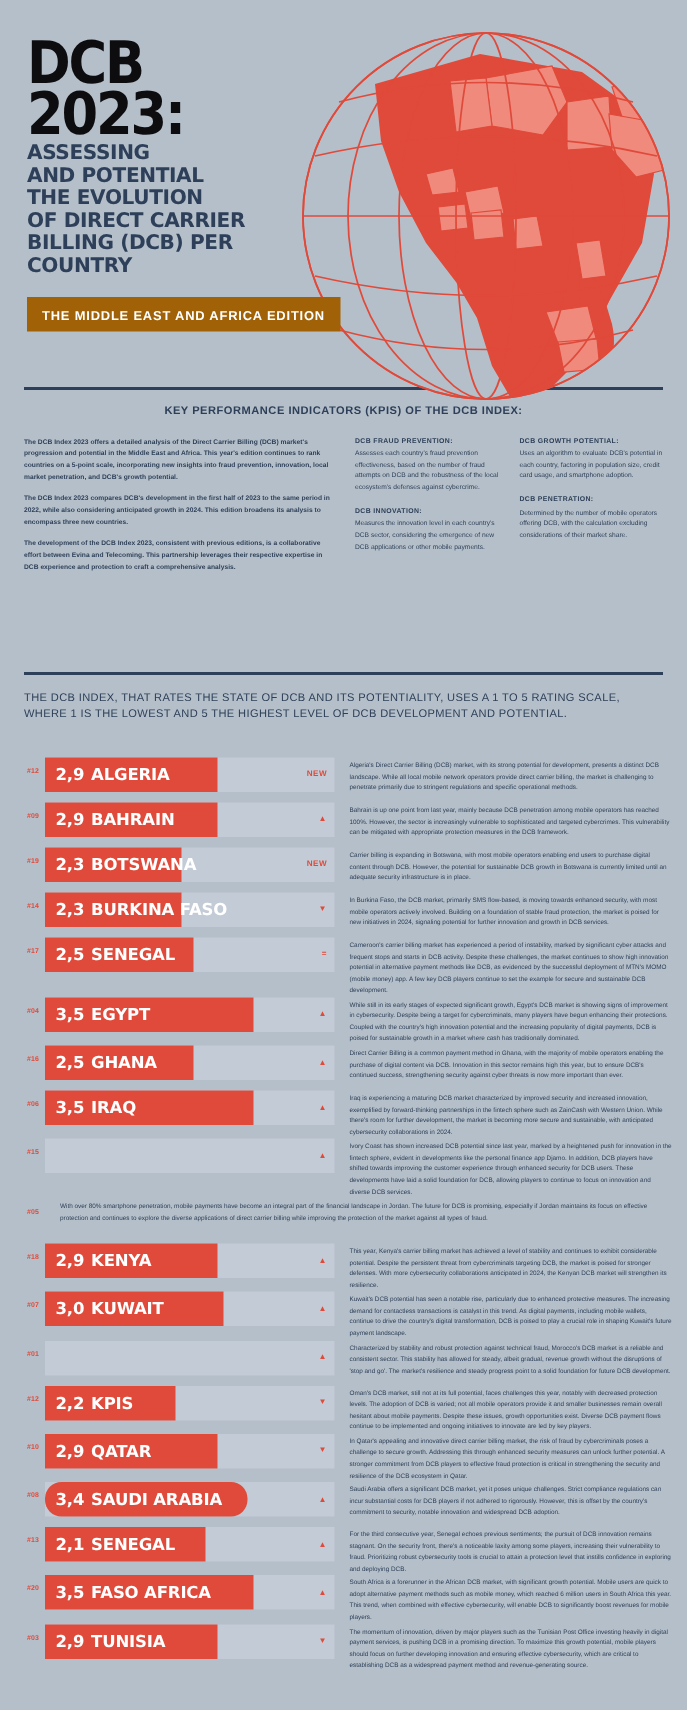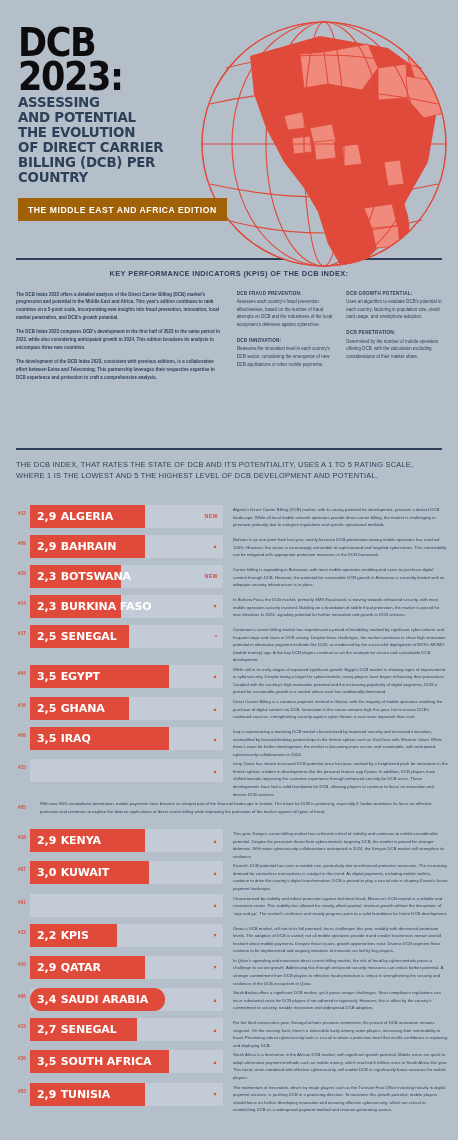--- a/index.html
+++ b/index.html
@@ -461,33 +461,33 @@
           <span class="bar-label">SAUDI ARABIA</span>
         </div>
         <div class="trend">▲</div>
       </div>
       <div class="desc-zone">Saudi Arabia offers a significant DCB market, yet it poses unique challenges. Strict compliance regulations can incur substantial costs for DCB players if not adhered to rigorously. However, this is offset by the country's commitment to security, notable innovation and widespread DCB adoption.</div>
     </div>
     <div class="row">
       <div class="rank">#13</div>
       <div class="bar-zone">
         <div class="bar-fill" style="width: 55.62%;">
-          <span class="bar-label bar-score">2,7</span>
+          <span class="bar-label bar-score">2,1</span>
           <span class="bar-label">SENEGAL</span>
         </div>
         <div class="trend">▲</div>
       </div>
       <div class="desc-zone">For the third consecutive year, Senegal echoes previous sentiments; the pursuit of DCB innovation remains stagnant. On the security front, there's a noticeable laxity among some players, increasing their vulnerability to fraud. Prioritizing robust cybersecurity tools is crucial to attain a protection level that instills confidence in exploring and deploying DCB.</div>
     </div>
     <div class="row">
       <div class="rank">#20</div>
       <div class="bar-zone">
         <div class="bar-fill" style="width: 72.1%;">
           <span class="bar-label bar-score">3,5</span>
-          <span class="bar-label">SOUTH AFRICA</span>
+          <span class="bar-label">FASO AFRICA</span>
         </div>
         <div class="trend">▲</div>
       </div>
       <div class="desc-zone">South Africa is a forerunner in the African DCB market, with significant growth potential. Mobile users are quick to adopt alternative payment methods such as mobile money, which reached 6 million users in South Africa this year. This trend, when combined with effective cybersecurity, will enable DCB to significantly boost revenues for mobile players.</div>
     </div>
     <div class="row">
       <div class="rank">#03</div>
       <div class="bar-zone">
         <div class="bar-fill" style="width: 59.74%;">
           <span class="bar-label bar-score">2,9</span>

